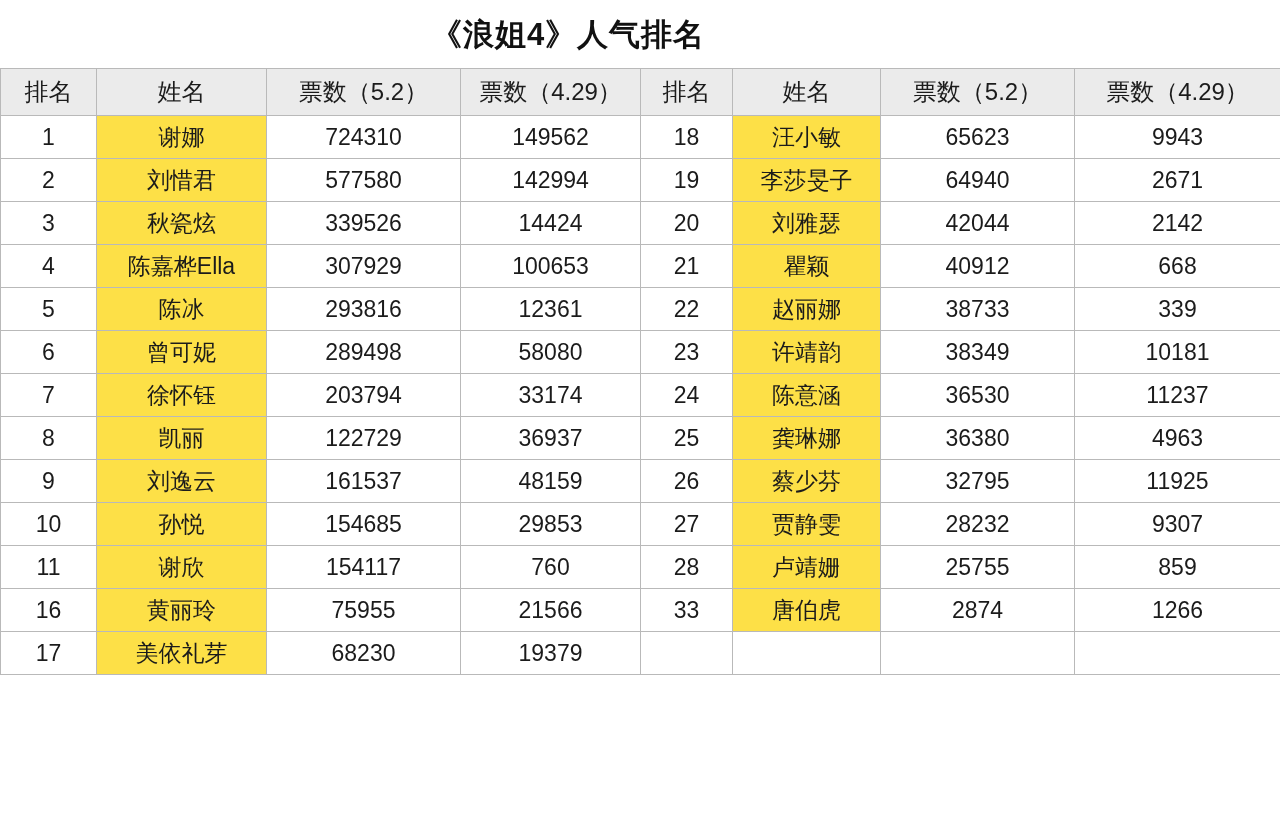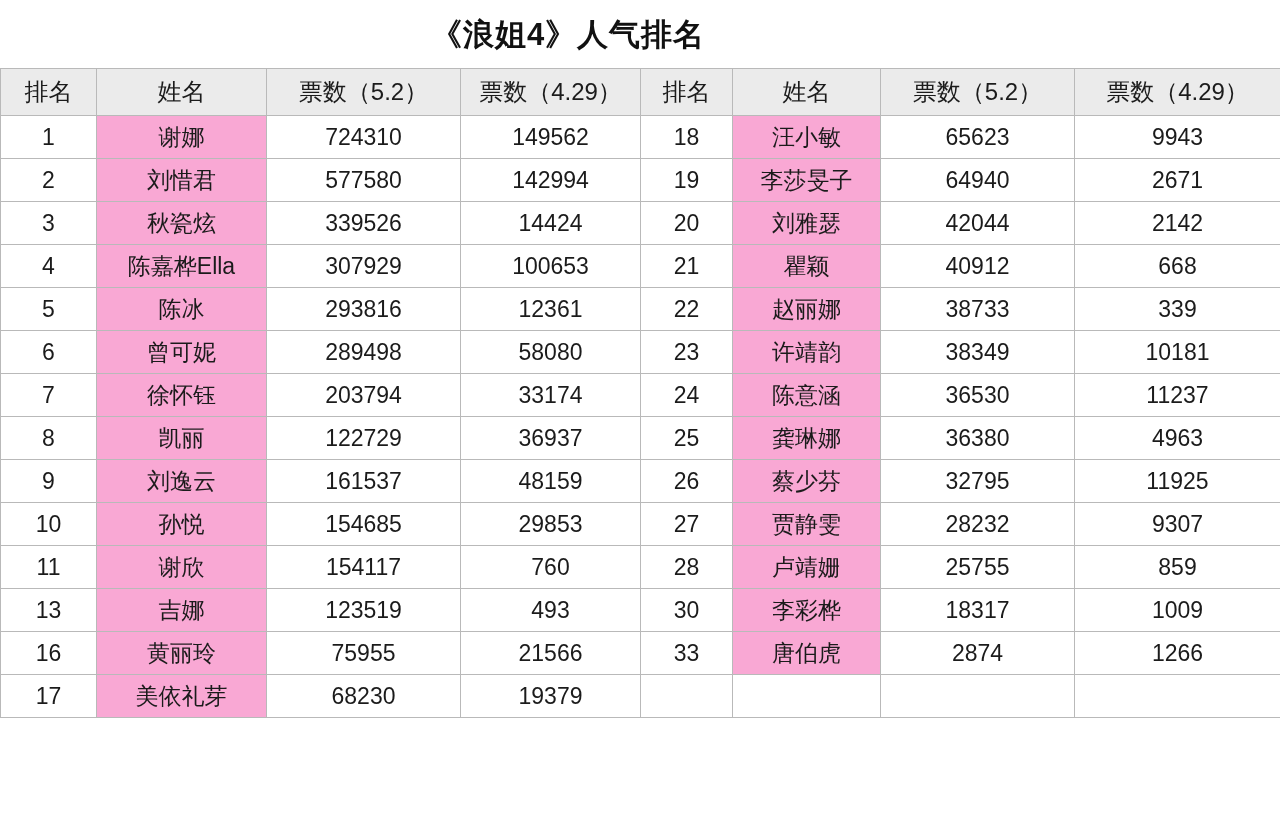--- a/index.html
+++ b/index.html
@@ -47,21 +47,21 @@
     white-space: nowrap;
   }
   table.rank-table thead th {
     background: #ebebeb;
     font-weight: normal;
     font-size: 24px;
     height: 46px;
     line-height: 46px;
   }
   td.name-cell, th.name-col {
-    background: #f9a8d4;
+    background: #fde047;
   }
   td.rank-cell {
     background: #ffffff;
   }
   td.votes-cell {
     background: #ffffff;
   }
   td.empty-cell {
     background: #ffffff;
     border-left: 1px solid #b9b9b9;
@@ -214,30 +214,20 @@
           <td class="rank-cell">11</td>
           <td class="name-cell">谢欣</td>
           <td class="votes-cell">154117</td>
           <td class="votes-cell">760</td>
           <td class="rank-cell">28</td>
           <td class="name-cell">卢靖姗</td>
           <td class="votes-cell">25755</td>
           <td class="votes-cell">859</td>
         </tr>
         <tr>
-          <td class="rank-cell">13</td>
-          <td class="name-cell">吉娜</td>
-          <td class="votes-cell">123519</td>
-          <td class="votes-cell">493</td>
-          <td class="rank-cell">30</td>
-          <td class="name-cell">李彩桦</td>
-          <td class="votes-cell">18317</td>
-          <td class="votes-cell">1009</td>
-        </tr>
-        <tr>
           <td class="rank-cell">16</td>
           <td class="name-cell">黄丽玲</td>
           <td class="votes-cell">75955</td>
           <td class="votes-cell">21566</td>
           <td class="rank-cell">33</td>
           <td class="name-cell">唐伯虎</td>
           <td class="votes-cell">2874</td>
           <td class="votes-cell">1266</td>
         </tr>
         <tr>

